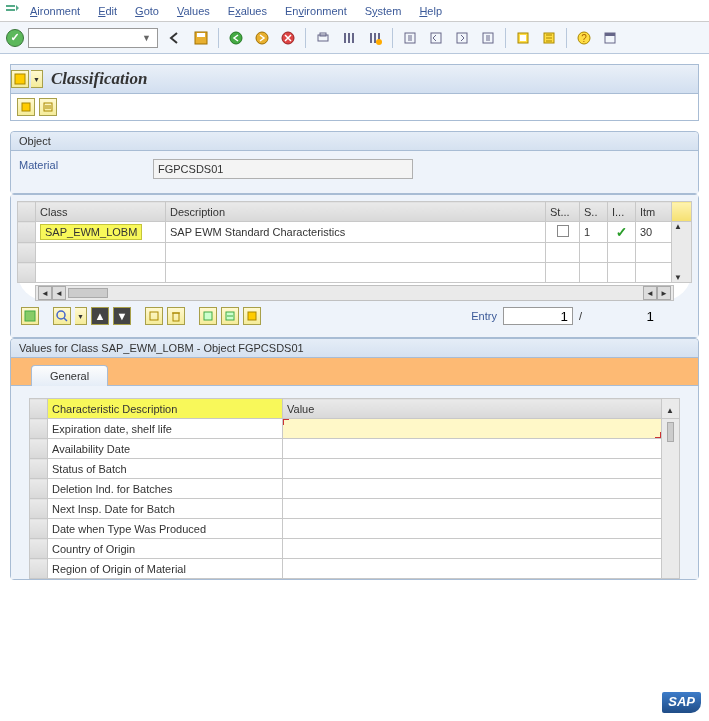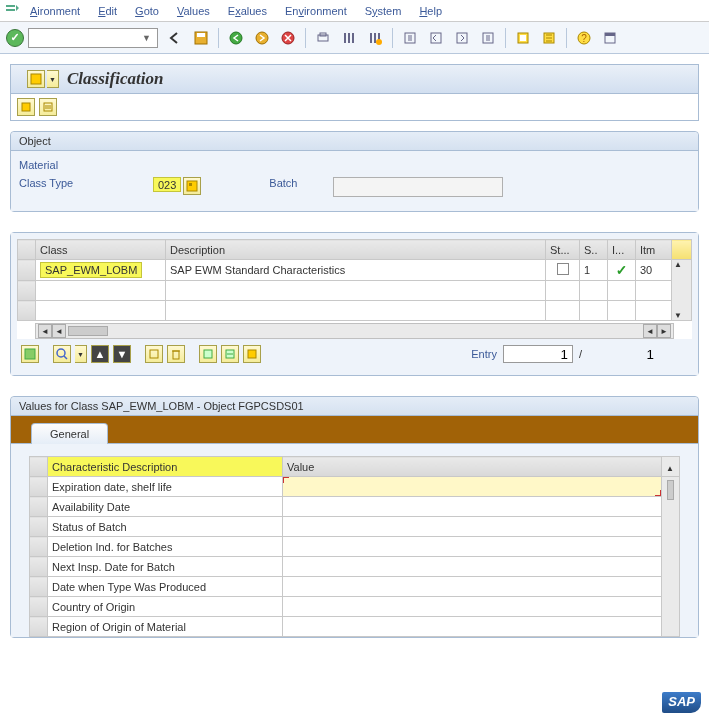--- a/index.html
+++ b/index.html
@@ -74,21 +74,21 @@
     font-size: 11px;
   }
   .title-area {
     margin: 10px;
     border: 1px solid #a8bcd4;
   }
   .title-bar {
     display: flex;
     align-items: center;
     gap: 8px;
-    padding: 4px 16px;
+    padding: 4px 0;
     background: linear-gradient(#eaf0f8, #d2dff0);
     border-bottom: 1px solid #a8bcd4;
   }
   .title-bar .mini-btns {
     display: flex;
     gap: 2px;
   }
   .mini-btn {
     width: 18px; height: 18px;
     border: 1px solid #a8a04a;
@@ -105,21 +105,21 @@
   }
   .sub-toolbar {
     padding: 4px 6px;
     display: flex;
     gap: 4px;
   }
   .content { padding: 0 10px 10px 10px; }
   .panel {
     border: 1px solid #a8bcd4;
     border-radius: 4px;
-    margin-bottom: 20px;
+    margin-bottom: 0;
     background: #f5f8fc;
   }
   .panel-header {
     background: linear-gradient(#e5edf7, #d5e1f0);
     border-bottom: 1px solid #a8bcd4;
     padding: 3px 8px;
     font-weight: normal;
     border-radius: 4px 4px 0 0;
   }
   .panel-body {
@@ -149,20 +149,21 @@
   .highlight-yellow {
     background: #f8f85a !important;
     border: 1px solid #c5c53a;
     height: 15px;
     display: inline-block;
     padding: 1px 4px;
   }
   .table-wrap {
     background: #fff;
     position: relative;
+    border-radius: 30px;
   }
   .grid-table {
     width: 100%;
     border-collapse: collapse;
     table-layout: fixed;
   }
   .grid-table th, .grid-table td {
     border: 1px solid #c8c8c8;
     padding: 2px 4px;
     text-align: left;
@@ -217,21 +218,21 @@
     height: 18px;
     text-align: right;
     padding: 1px 4px;
     border: 1px solid #999;
   }
   .tab-strip {
     display: flex;
     border-bottom: 1px solid #a8bcd4;
     padding-top: 6px;
     padding-left: 20px;
-    background: #a16207;
+    background: #fdba74;
   }
   .tab {
     background: linear-gradient(#fdfdfd, #e5edf7);
     border: 1px solid #a8bcd4;
     border-bottom: none;
     padding: 4px 18px;
     border-radius: 4px 4px 0 0;
     position: relative;
     top: 1px;
   }
@@ -422,33 +423,23 @@
   </div>
 </div>
 
 <div class="content">
 
   <div class="panel">
     <div class="panel-header">Object</div>
     <div class="panel-body">
       <div class="form-row">
         <div class="form-label">Material</div>
-      </div>
-      <div class="form-row">
-        <div class="form-label">Class Type</div>
-        <span class="highlight-yellow">023</span>
-        <div class="mini-btn" style="margin-left:-2px;">
-            <svg width="12" height="12">
-              <rect x="1" y="1" width="10" height="10" fill="#fc0" stroke="#a80"></rect>
-              <rect x="3" y="3" width="3" height="3" fill="#a80"></rect>
-            </svg>
-          </div>
-        <div style="width:60px;"></div>
-        <div class="form-label" style="width:60px;">Batch</div>
-        <div class="form-field readonly-field" style="width:170px;"></div>
+        <div class="form-field readonly-field" style="width:260px;">
+          <span>FGPCSDS01</span>
+        </div>
       </div>
     </div>
   </div>
 
   <div class="panel">
     <div class="panel-body" style="padding:6px;">
       <div class="table-wrap" style="position:relative;">
         <table class="grid-table">
           <colgroup>
               <col style="width:18px">

